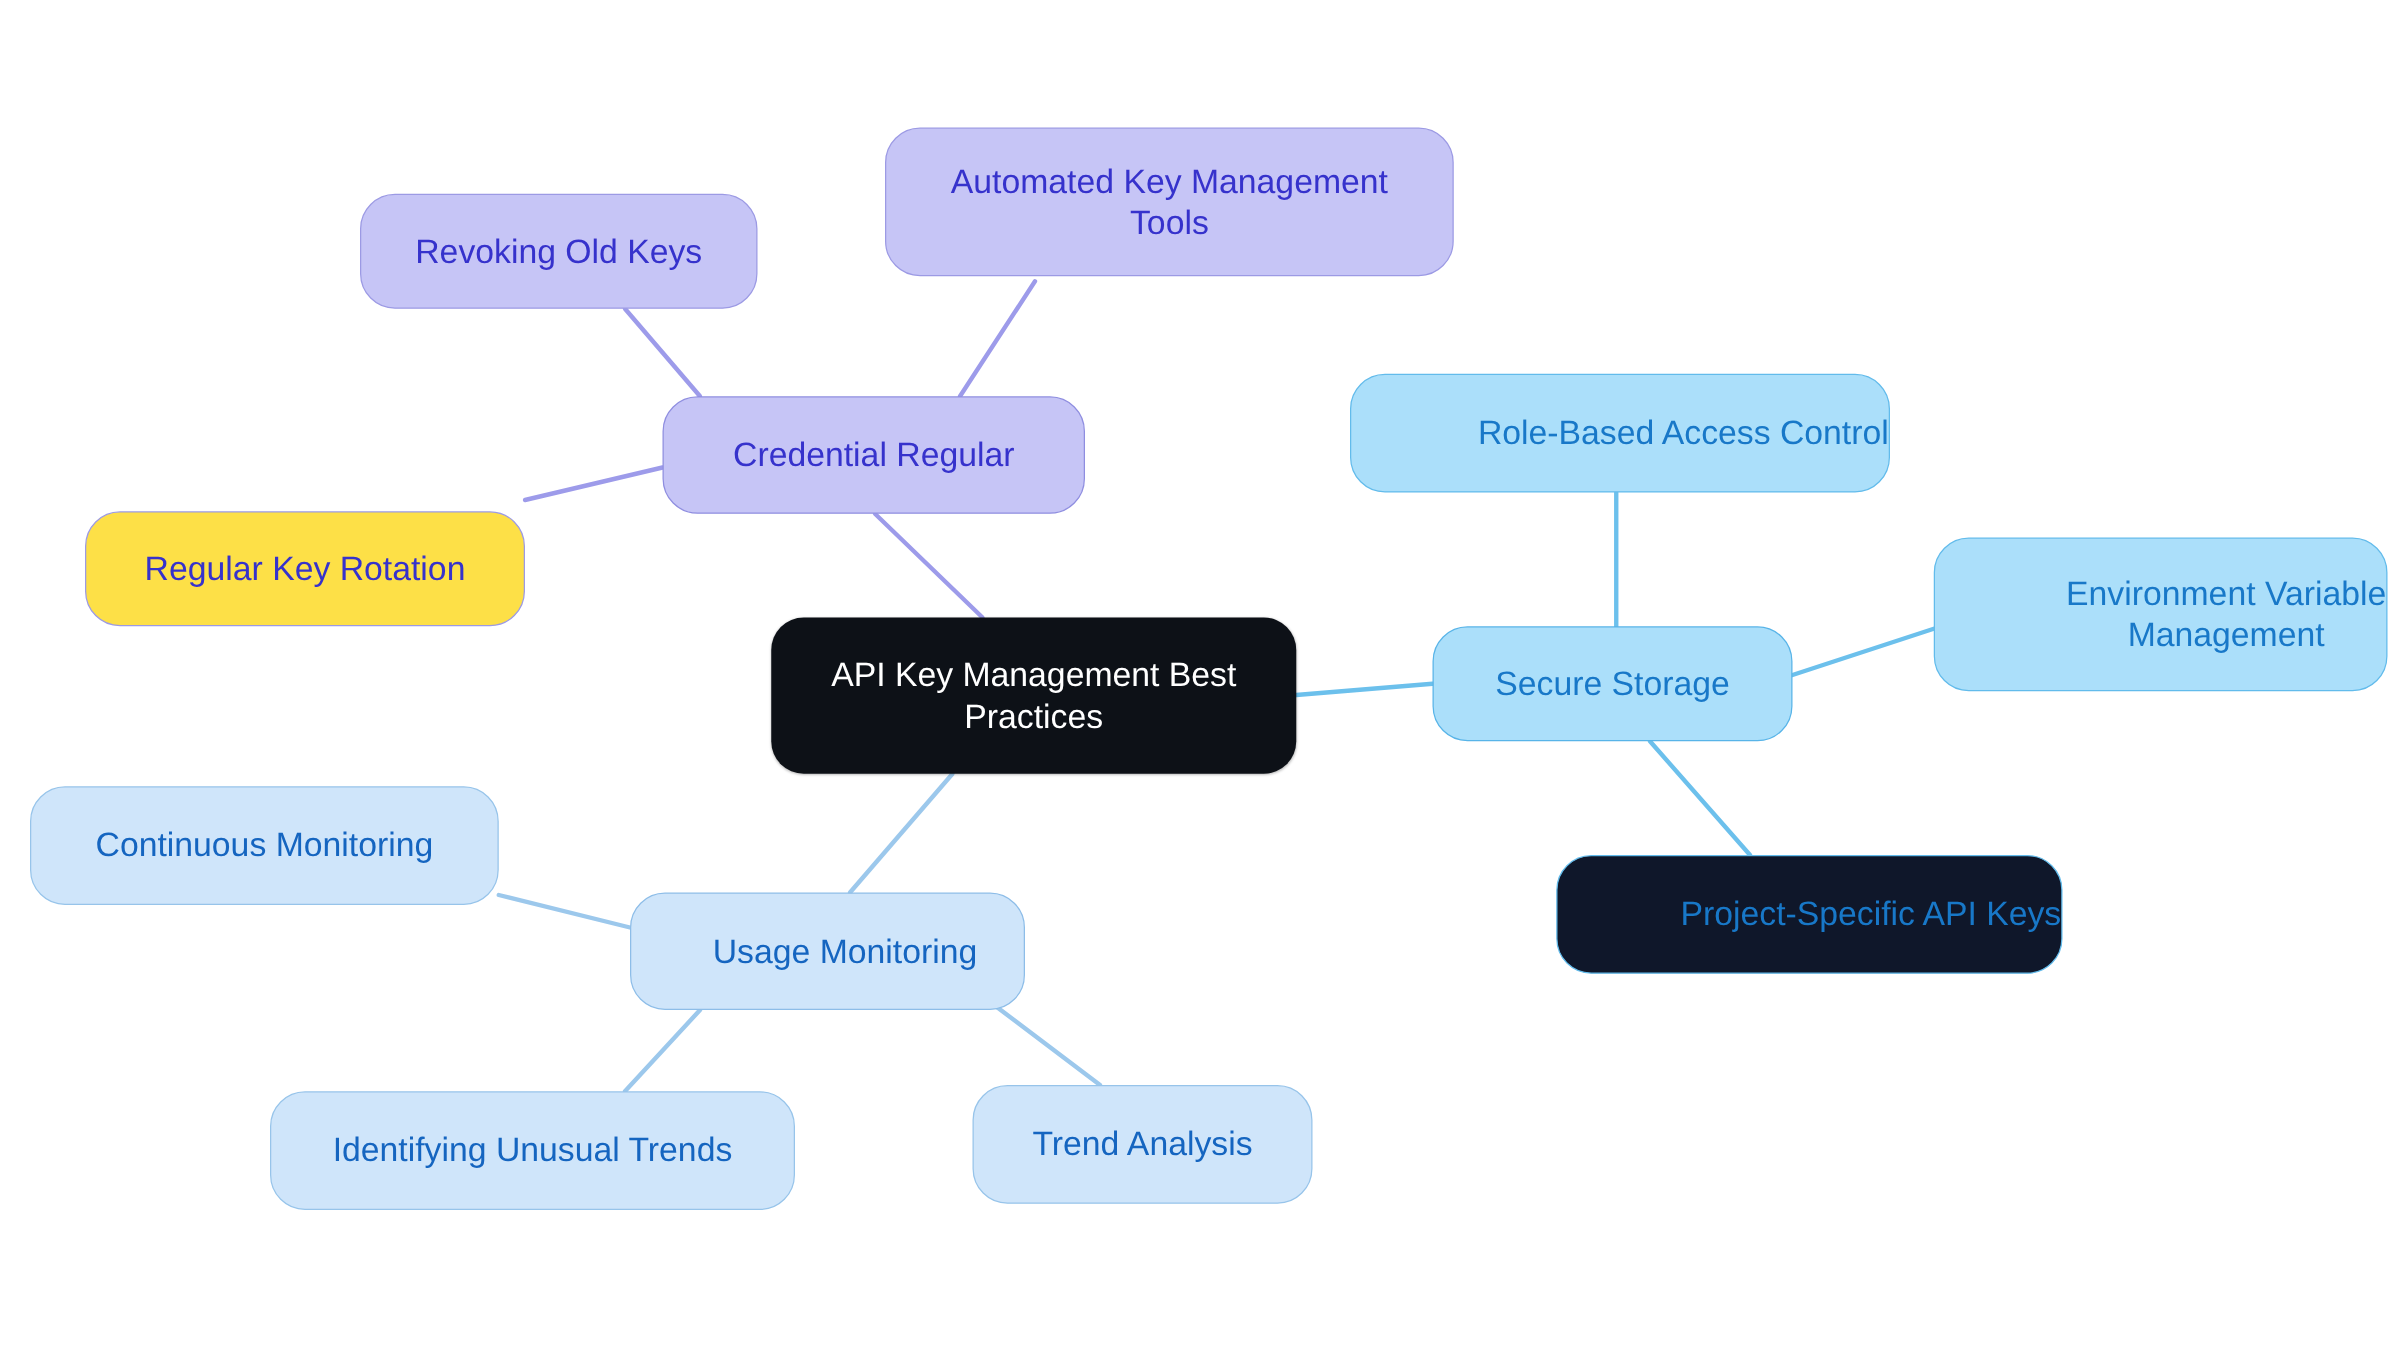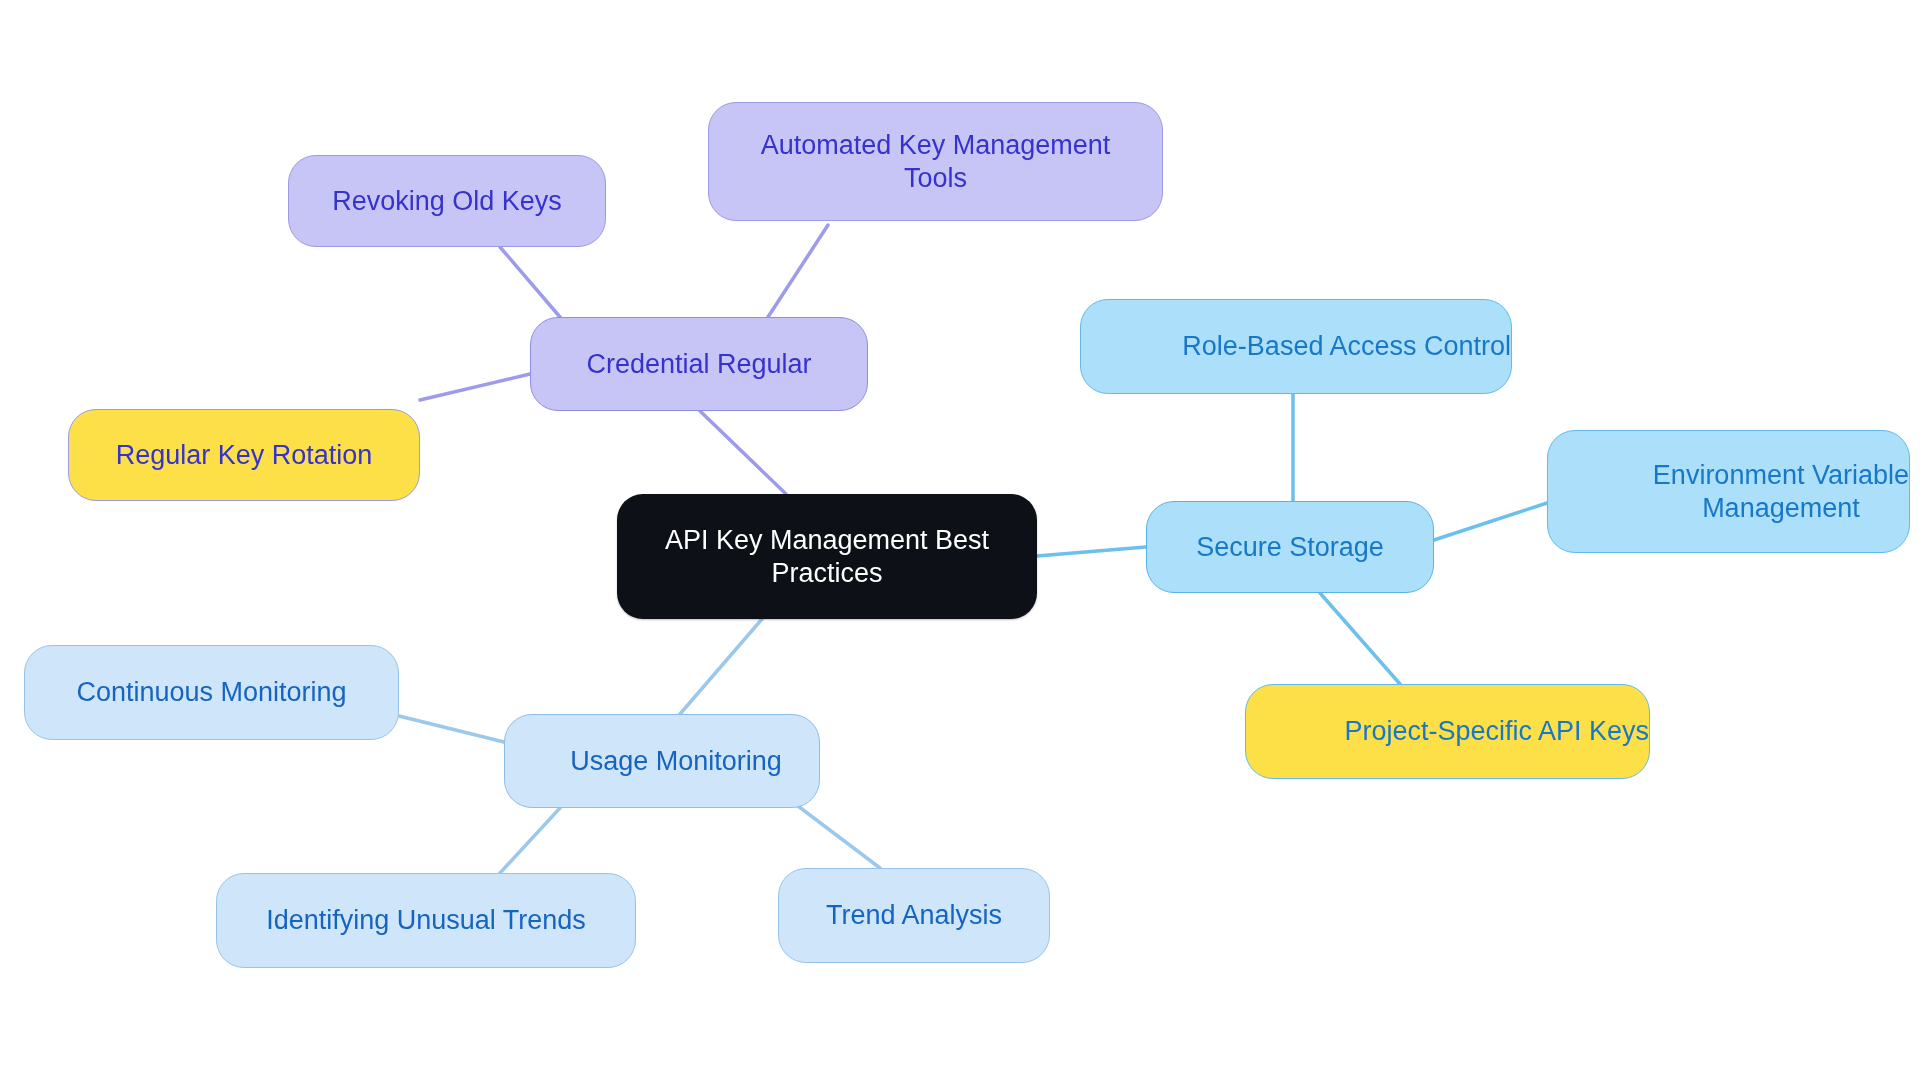--- a/index.html
+++ b/index.html
@@ -111,18 +111,18 @@
       <div class="node purple-branch" style="left: 530px; top: 317px; width: 338px; height: 94px; background: rgb(198, 197, 246); border-color: rgb(143, 142, 224); color: rgb(54, 50, 204);"><span>Credential Regular</span></div>
       <div class="node purple-leaf" style="left: 288px; top: 155px; width: 318px; height: 92px; background: rgb(198, 197, 246); border-color: rgb(156, 154, 228); color: rgb(54, 50, 204);"><span>Revoking Old Keys</span></div>
       <div class="node purple-leaf" style="left: 708px; top: 102px; width: 455px; height: 119px; background: rgb(198, 197, 246); border-color: rgb(156, 154, 228); color: rgb(54, 50, 204);"><span>Automated Key Management
 Tools</span></div>
       <div class="node purple-leaf" style="left: 68px; top: 362px; width: 352px; height: 92px; background: #fde047; border-color: rgb(156, 154, 228); color: rgb(54, 50, 204); margin-top: 47px;"><span>Regular Key Rotation</span></div>
       <div class="node blue-branch" style="left: 1146px; top: 501px; width: 288px; height: 92px; background: rgb(171, 223, 250); border-color: rgb(88, 180, 232); color: rgb(24, 120, 200);"><span>Secure Storage</span></div>
       <div class="node paleblue-branch" style="left: 504px; top: 714px; width: 316px; height: 94px; background: rgb(207, 229, 250); border-color: rgb(141, 189, 232); color: rgb(21, 101, 192);"><span>Usage Monitoring</span></div>
       <div class="node blue-leaf" style="left: 1080px; top: 299px; width: 432px; height: 95px; background: rgb(171, 223, 250); border-color: rgb(98, 187, 235); color: rgb(24, 120, 200);"><span>Role-Based Access Control</span></div>
       <div class="node blue-leaf" style="left: 1547px; top: 430px; width: 363px; height: 123px; background: rgb(171, 223, 250); border-color: rgb(98, 187, 235); color: rgb(24, 120, 200);"><span>Environment Variable
 Management</span></div>
-      <div class="node blue-leaf" style="left: 1245px; top: 684px; width: 405px; height: 95px; background: #fde047; border-color: rgb(98, 187, 235); color: rgb(24, 120, 200);"><span>Project-Specific API Keys</span></div>
-      <div class="node paleblue-leaf" style="left: 24px; top: 645px; width: 375px; height: 95px; background: rgb(207, 229, 250); border-color: rgb(151, 196, 234); color: rgb(21, 101, 192);"><span>Continuous Monitoring</span></div>
+      <div class="node blue-leaf" style="left: 1245px; top: 684px; width: 405px; height: 95px; background: #0f172a; border-color: rgb(98, 187, 235); color: rgb(24, 120, 200);"><span>Project-Specific API Keys</span></div>
+      <div class="node paleblue-leaf" style="left: 24px; top: 629px; width: 375px; height: 95px; background: rgb(207, 229, 250); border-color: rgb(151, 196, 234); color: rgb(21, 101, 192);"><span>Continuous Monitoring</span></div>
       <div class="node paleblue-leaf" style="left: 216px; top: 873px; width: 420px; height: 95px; background: rgb(207, 229, 250); border-color: rgb(151, 196, 234); color: rgb(21, 101, 192);"><span>Identifying Unusual Trends</span></div>
       <div class="node paleblue-leaf" style="left: 778px; top: 868px; width: 272px; height: 95px; background: rgb(207, 229, 250); border-color: rgb(151, 196, 234); color: rgb(21, 101, 192);"><span>Trend Analysis</span></div>
     </div>
 </div>
 
 </body></html>

